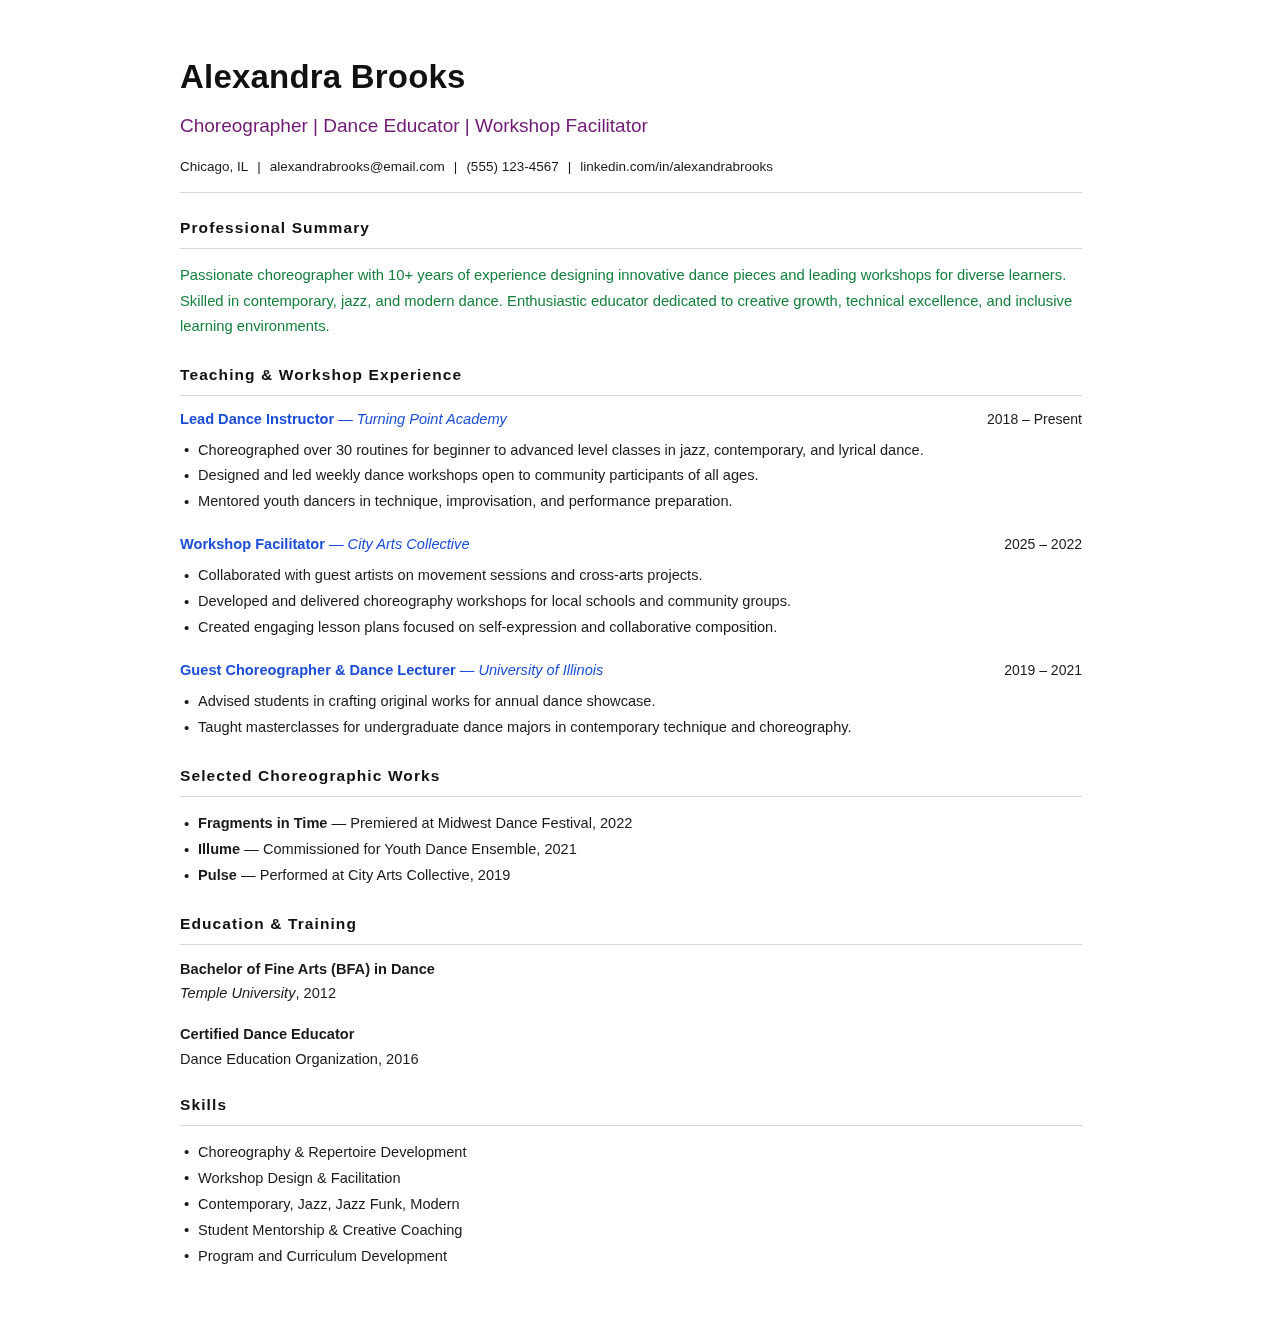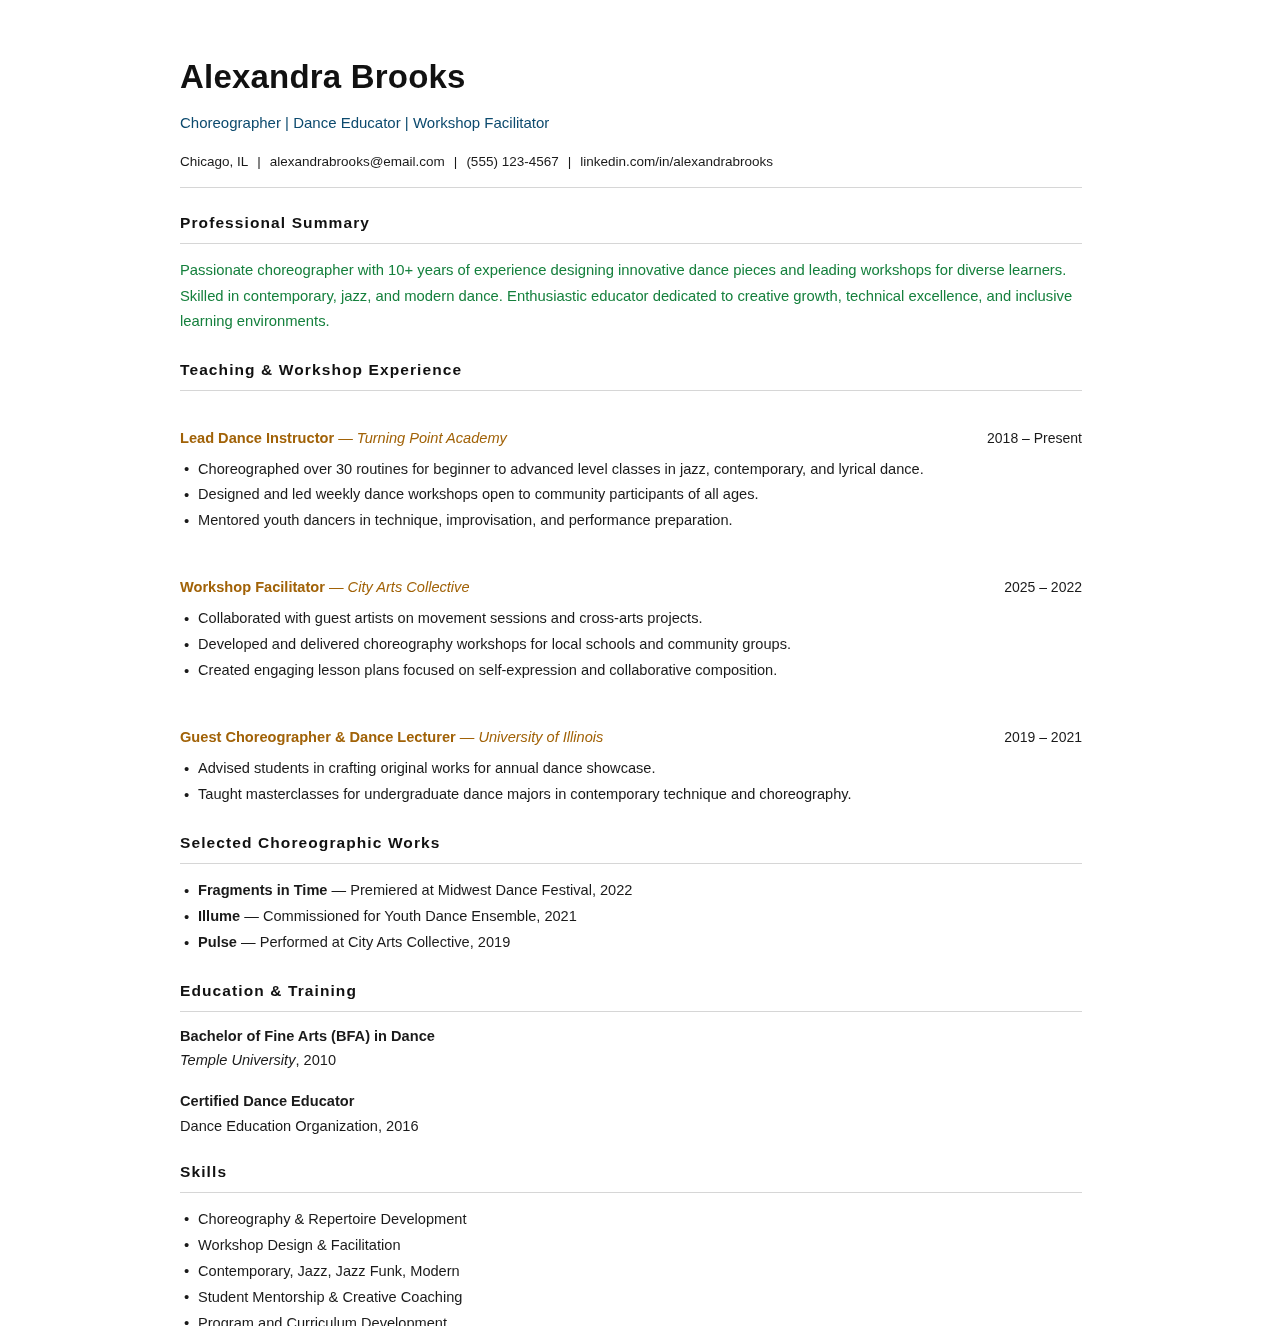--- a/index.html
+++ b/index.html
@@ -29,25 +29,25 @@
   
   .name {
     font-size: 33px;
     font-weight: bold;
     letter-spacing: 0.2px;
     line-height: 1.18;
     margin: 0 0 17px 0;
     color: #111111;
   }
   .headline {
-    font-size: 15px;
+    font-size: 19px;
     font-weight: normal;
     line-height: 1.25;
     margin: 0 0 20px 0;
-    color: #0c4a6e;
+    color: #701a75;
   }
   .contact {
     font-size: 13.5px;
     line-height: 1.3;
     color: #1a1a1a;
     margin: 0 0 17px 0;
     white-space: nowrap;
   }
   .contact .sep {
     display: inline-block;
@@ -90,23 +90,22 @@
   .job { margin-bottom: 20px; }
   .job:last-child { margin-bottom: 0; }
   .job-head {
     display: flex;
     justify-content: space-between;
     align-items: baseline;
     margin-bottom: 9px;
   }
   .job-title {
     font-size: 14.6px;
-    color: #a16207;
+    color: #1d4ed8;
     line-height: 1.3;
-    margin-top: 24px;
   }
   .job-title .role { font-weight: bold; }
   .job-title .dash { font-weight: normal; }
   .job-title .org { font-style: italic; font-weight: normal; }
   .job-dates {
     font-size: 14px;
     color: #1a1a1a;
     white-space: nowrap;
     padding-left: 18px;
   }
@@ -296,21 +295,21 @@
     </section>
 
     <section class="section">
       <h2 class="section-title">Education &amp; Training</h2>
       <hr class="rule">
       <div class="section-body">
 
         <div class="edu">
           <div class="edu-degree">Bachelor of Fine Arts (BFA) in Dance</div>
           <div class="edu-meta">
-            <span class="inst-italic">Temple University</span><span>, 2010</span>
+            <span class="inst-italic">Temple University</span><span>, 2012</span>
           </div>
         </div>
 
         <div class="edu">
           <div class="edu-degree">Certified Dance Educator</div>
           <div class="edu-meta">
             <span class="inst-plain">Dance Education Organization</span><span>, 2016</span>
           </div>
         </div>
 

